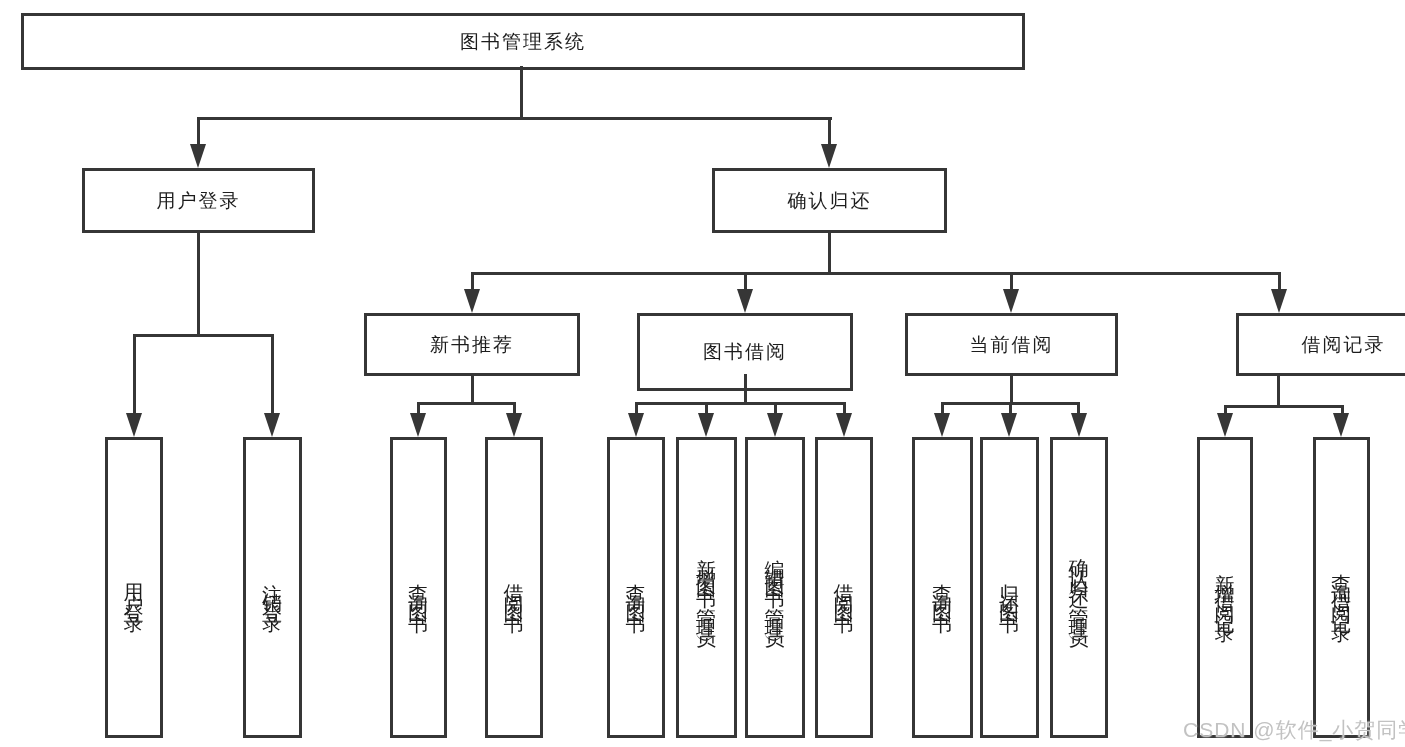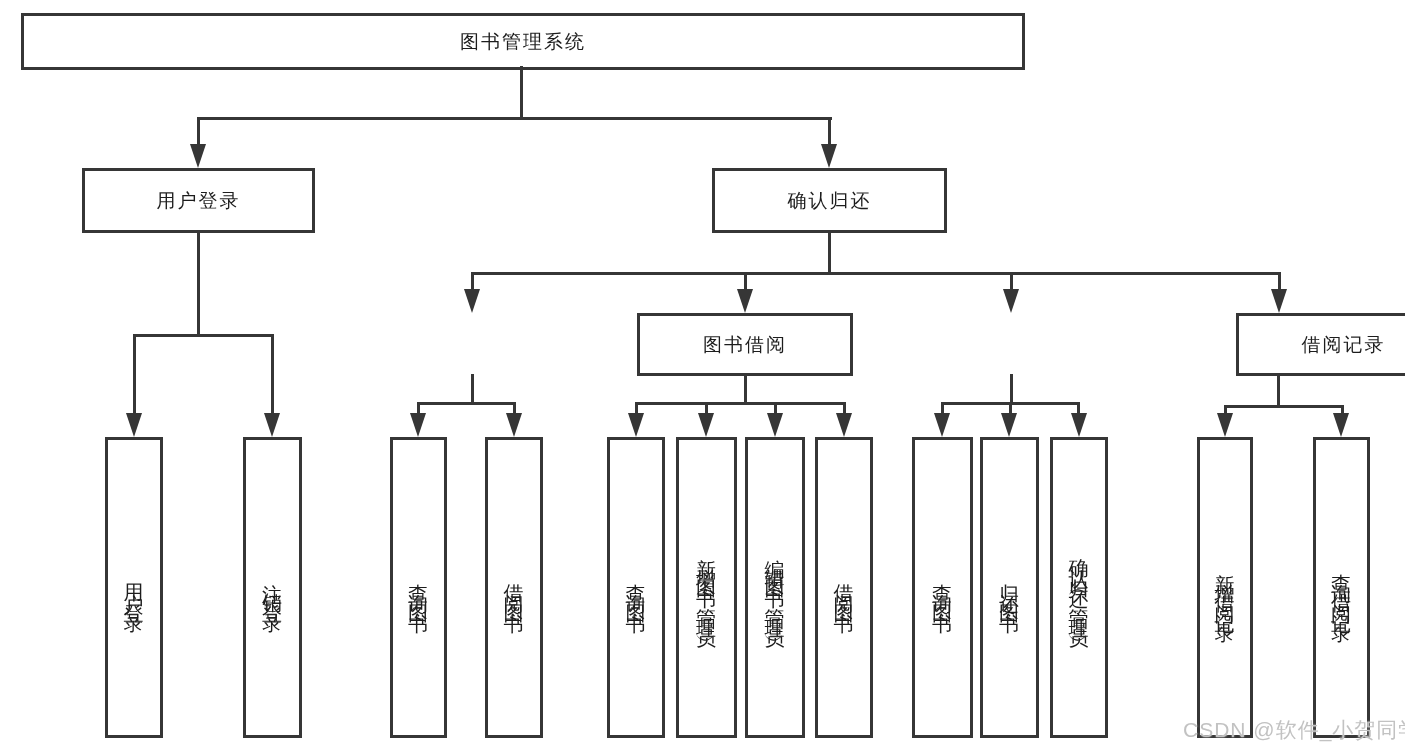--- a/index.html
+++ b/index.html
@@ -40,22 +40,28 @@
       <span>图书管理系统</span>
     </div>
 
   <div class="bx" style="left:82px;top:168px;width:233px;height:65px;">
       <span>用户登录</span>
     </div>
   <div class="bx" style="left:712px;top:168px;width:235px;height:65px;">
       <span>确认归还</span>
     </div>
 
-  <div class="bx" style="left:637px;top:313px;width:216px;height:63px;">
+  <div class="bx" style="left:364px;top:313px;width:216px;height:63px;">
+      <span>新书推荐</span>
+    </div>
+  <div class="bx" style="left:637px;top:313px;width:216px;height:78px;">
       <span>图书借阅</span>
+    </div>
+  <div class="bx" style="left:905px;top:313px;width:213px;height:63px;">
+      <span>当前借阅</span>
     </div>
   <div class="bx" style="left:1236px;top:313px;width:215px;height:63px;">
       <span>借阅记录</span>
     </div>
 
   <div class="bx v" style="left:105px;top:437px;width:58px;height:301px;">
       <span>用户登录</span>
     </div>
   <div class="bx v" style="left:243px;top:437px;width:59px;height:301px;">
       <span>注销登录</span>

